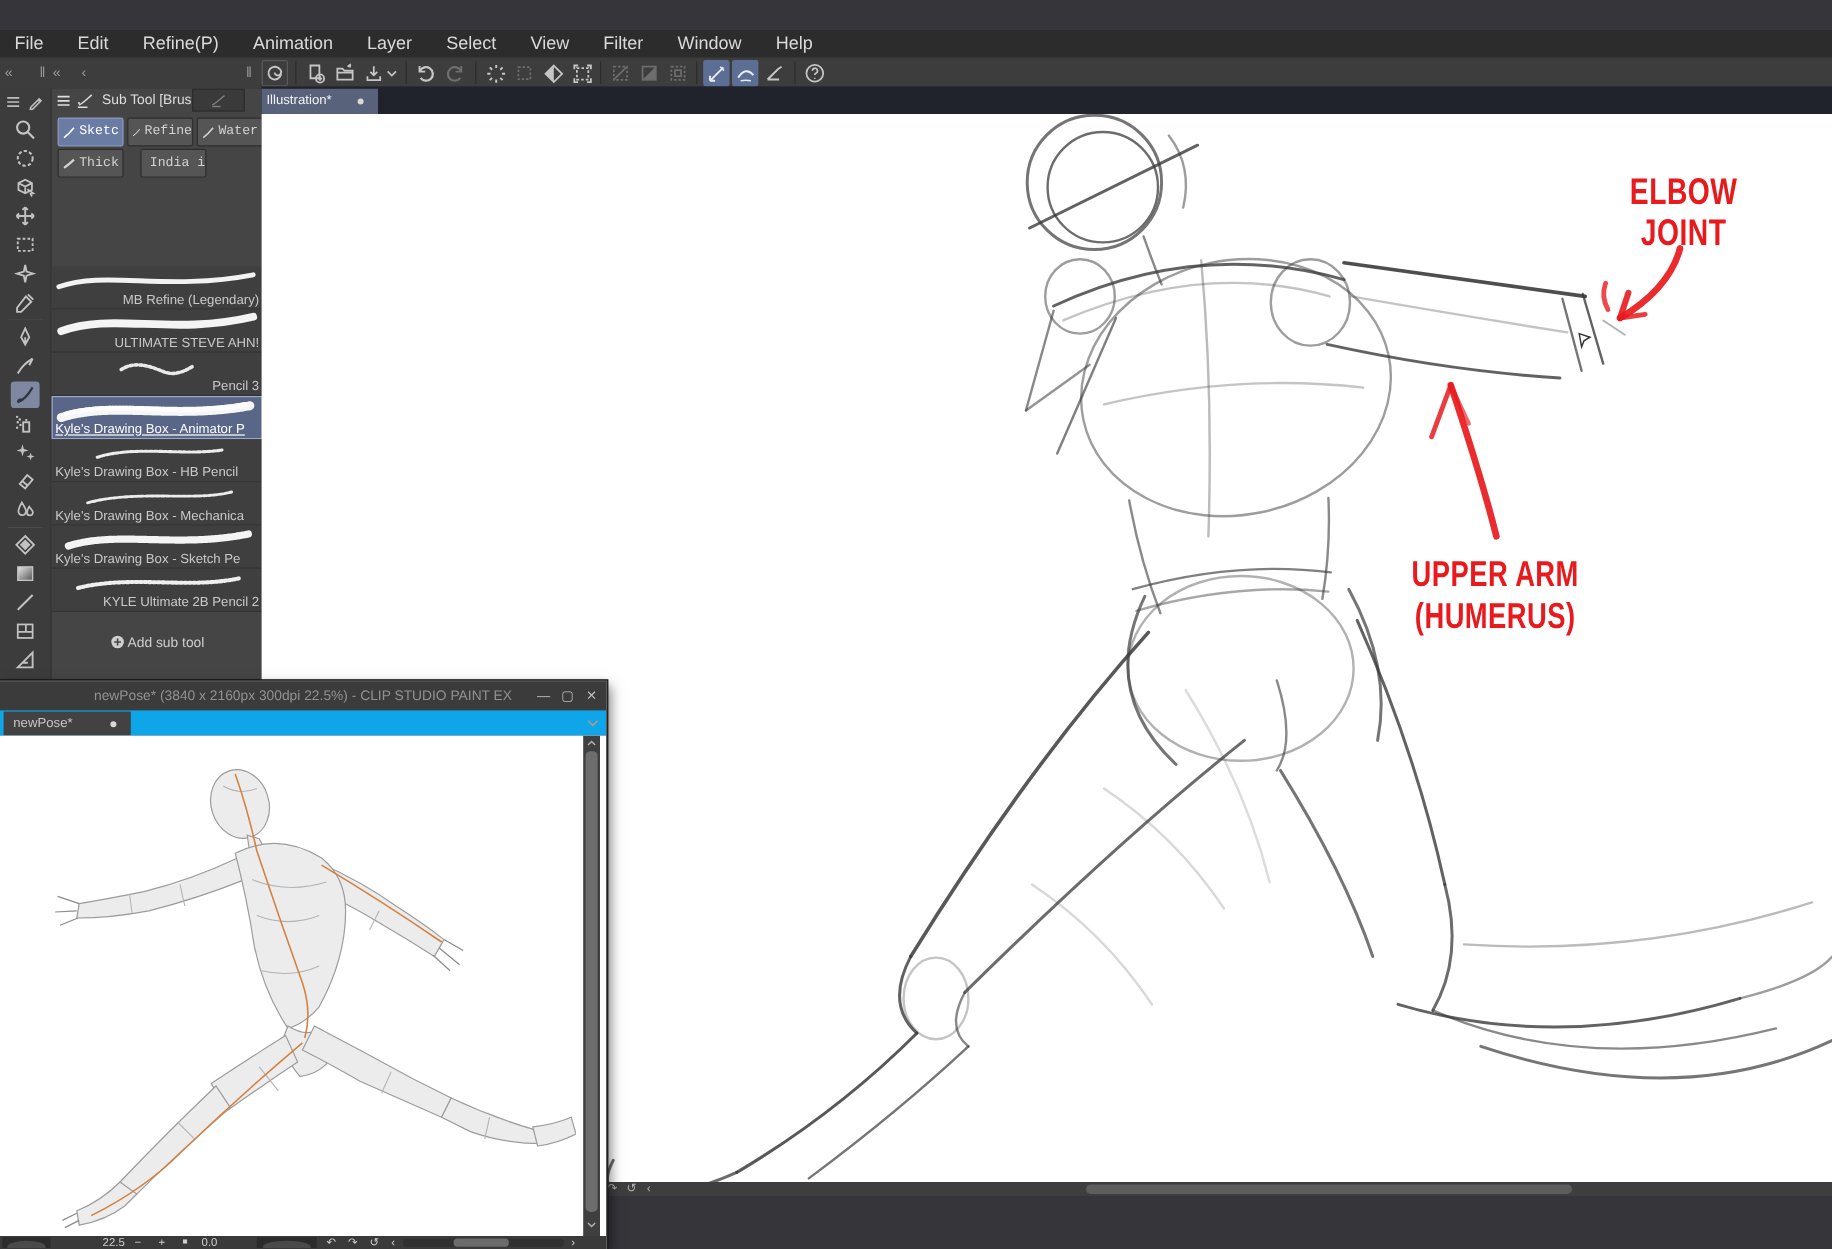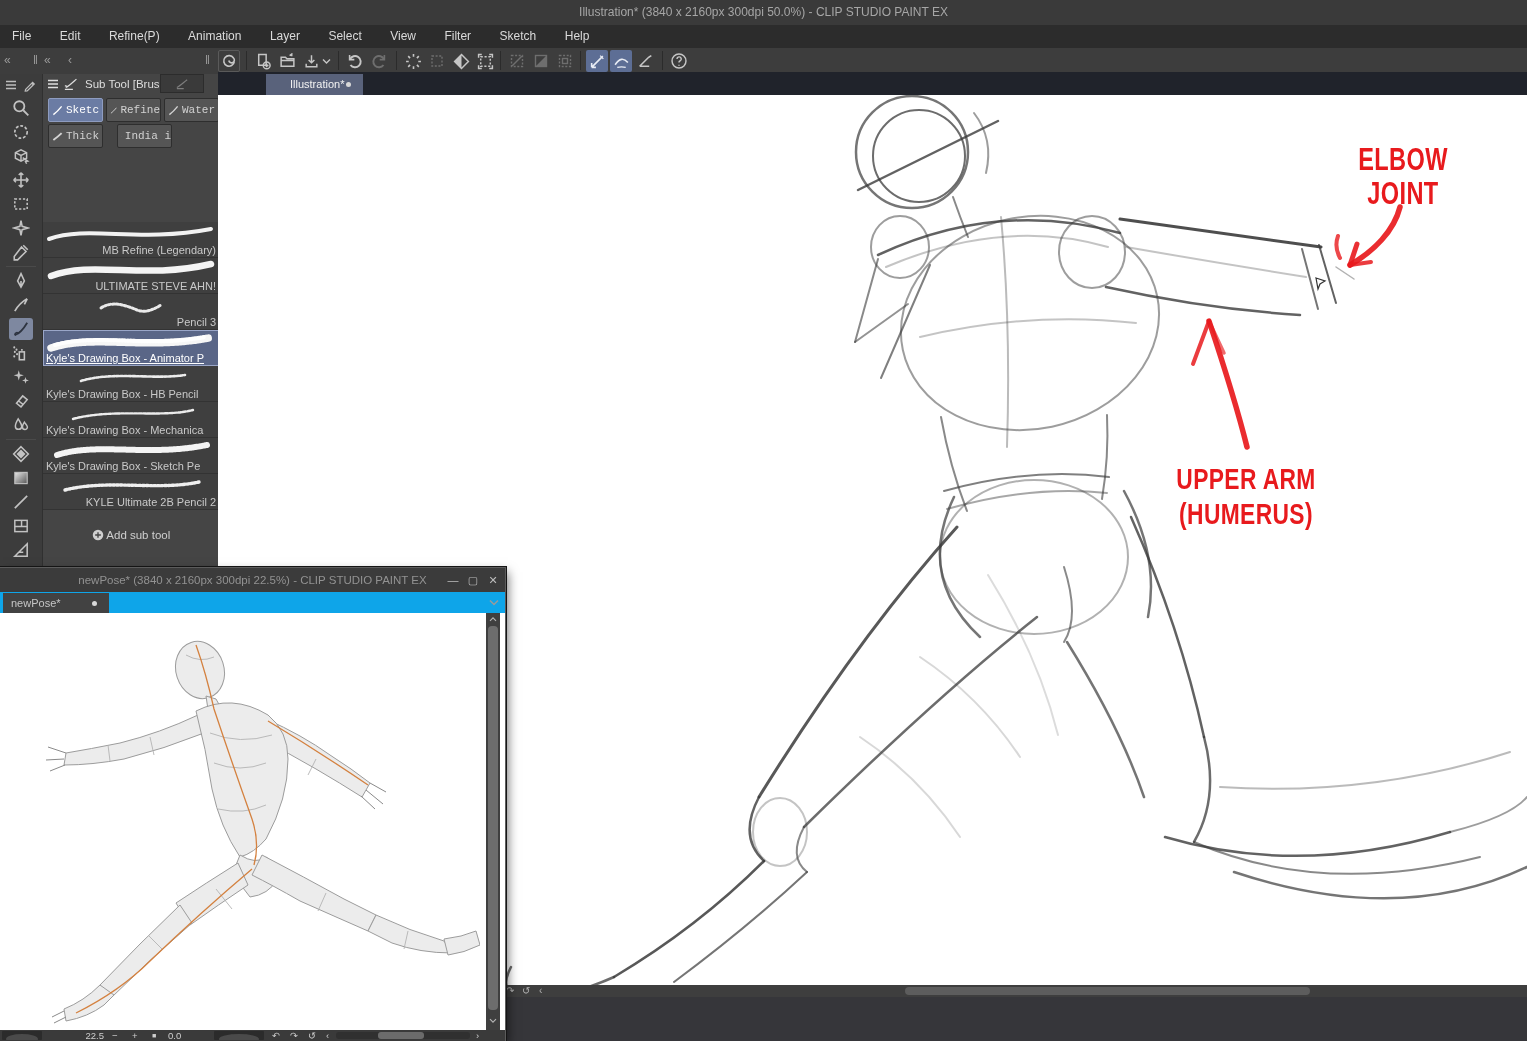--- a/index.html
+++ b/index.html
@@ -4,21 +4,21 @@
 <style>
   * { margin:0; padding:0; box-sizing:border-box; }
   html,body { background:#222; }
   body { font-family:"Liberation Sans", sans-serif; }
   #stage { position:relative; width:1527px; height:1041px; overflow:hidden; background:#36363a; }
 
   
   #titlebar { position:absolute; left:0; top:0; width:1527px; height:25px; background:#3a3a3a;
               color:#a6a6a6; font-size:12px; text-align:center; line-height:25px; }
   #menubar { position:absolute; left:0; top:25px; width:1527px; height:23px; background:#2c2c2c; }
-  #menubar span { display:inline-block; padding:0 12px; color:#dadada; font-size:12px; line-height:23px; }
+  #menubar span { display:inline-block; padding:0 12px; color:#dadada; font-size:15px; line-height:23px; }
   #commandbar { position:absolute; left:0; top:48px; width:1527px; height:26px; background:#3d3d3d; }
   .dockarr { position:absolute; top:0; color:#9a9a9a; font-size:12px; line-height:24px; }
   .cicon { position:absolute; top:2px; width:22px; height:22px; display:flex; align-items:center; justify-content:center;
            color:#c6c6c6; border-radius:2px; }
   .cicon.dim { color:#6e6e6e; }
   .cicon.blue { background:#5d6e95; }
   .cdiv { position:absolute; top:3px; width:1px; height:19px; background:#2b2b2b; }
   .cicon svg { display:block; }
 
   
@@ -42,21 +42,21 @@
   .brow.sel { background:#5a6687; outline:1px solid #9aa6c8; outline-offset:-1px; }
   .brow svg { position:absolute; left:0; top:0; }
   .blabel { position:absolute; left:3px; right:3px; bottom:1px; font-size:11px; color:#c9c9c9; white-space:nowrap; overflow:hidden; }
   .blabel.r { text-align:right; }
   .brow.sel .blabel { color:#fff;text-decoration:underline; }
   #addsub { position:absolute; left:0; top:455px; width:176px; text-align:center; color:#cfcfcf; font-size:11.5px; }
 
   
   #doctabs { position:absolute; left:218px; top:72px; width:1309px; height:23px; background:#20232b; }
   .doctab { position:absolute; left:0; top:2px; width:97px; height:21px; background:#59627b; color:#f2f2f2;
-            font-size:11px; line-height:21px; padding-left:24px;margin-left:48px; }
+            font-size:11px; line-height:21px; padding-left:4px; }
   .mdot { position:absolute; right:12px; top:8px; width:5px; height:5px; border-radius:50%; background:#d8d8d8; }
   #doccanvas { position:absolute; left:218px; top:95px; width:1309px; height:890px; background:#ffffff; overflow:hidden; }
   .ann { position:absolute; width:220px; text-align:center; color:#e81a1d; font-weight:800;
          transform:scaleX(.76); transform-origin:center; letter-spacing:.5px; }
   #hscroll { position:absolute; left:218px; top:985px; width:1309px; height:12px; background:#3e3e3e; }
   #hscroll .hic { position:absolute; top:0; color:#b2b2b2; font-size:10px; line-height:12px; }
   #hthumb { position:absolute; left:687px; top:2px; width:405px; height:8px; background:#5d5d5d; border-radius:4px; }
   #bottomfill { position:absolute; left:0; top:997px; width:1527px; height:44px; background:#36363a; }
 
   
@@ -77,34 +77,31 @@
   .navthumb { position:absolute; top:1px; height:9px; background:#2b2b2b; border-radius:1px; overflow:hidden; }
   .navthumb i { position:absolute; left:10%; top:3px; width:80%; height:10px; background:#4a4a4a; border-radius:50%; }
   #pbtrack { position:absolute; left:336px; top:2px; width:134px; height:7px; background:#303030; border-radius:3px; }
   #pbthumb { position:absolute; left:42px; top:0; width:46px; height:7px; background:#6b6b6b; border-radius:3px; }
 </style>
 </head>
 <body>
 
 <div id="stage">
 
-  <div id="titlebar">
-    <span>Illustration* (3840 x 2160px 300dpi 50.0%)  - CLIP STUDIO PAINT EX</span>
-  </div>
 
   <div id="menubar">
     <span>File</span>
     <span>Edit</span>
     <span>Refine(P)</span>
     <span>Animation</span>
     <span>Layer</span>
     <span>Select</span>
     <span>View</span>
     <span>Filter</span>
-    <span>Sketch</span>
+    <span>Window</span>
     <span>Help</span>
   </div>
 
   <div id="commandbar">
     <span class="dockarr" style="left:4px">«</span>
     <span class="dockarr" style="left:33px">‖</span>
     <span class="dockarr" style="left:44px">«</span>
     <span class="dockarr" style="left:68px">‹</span>
     <span class="dockarr" style="left:205px">‖</span>
 

